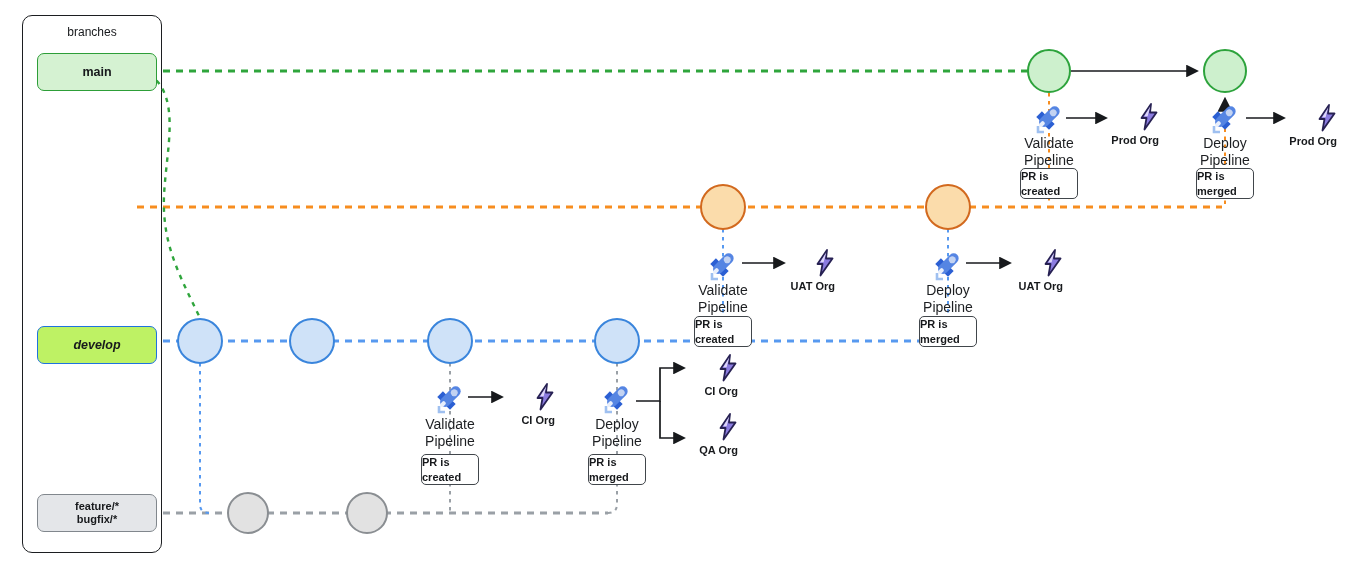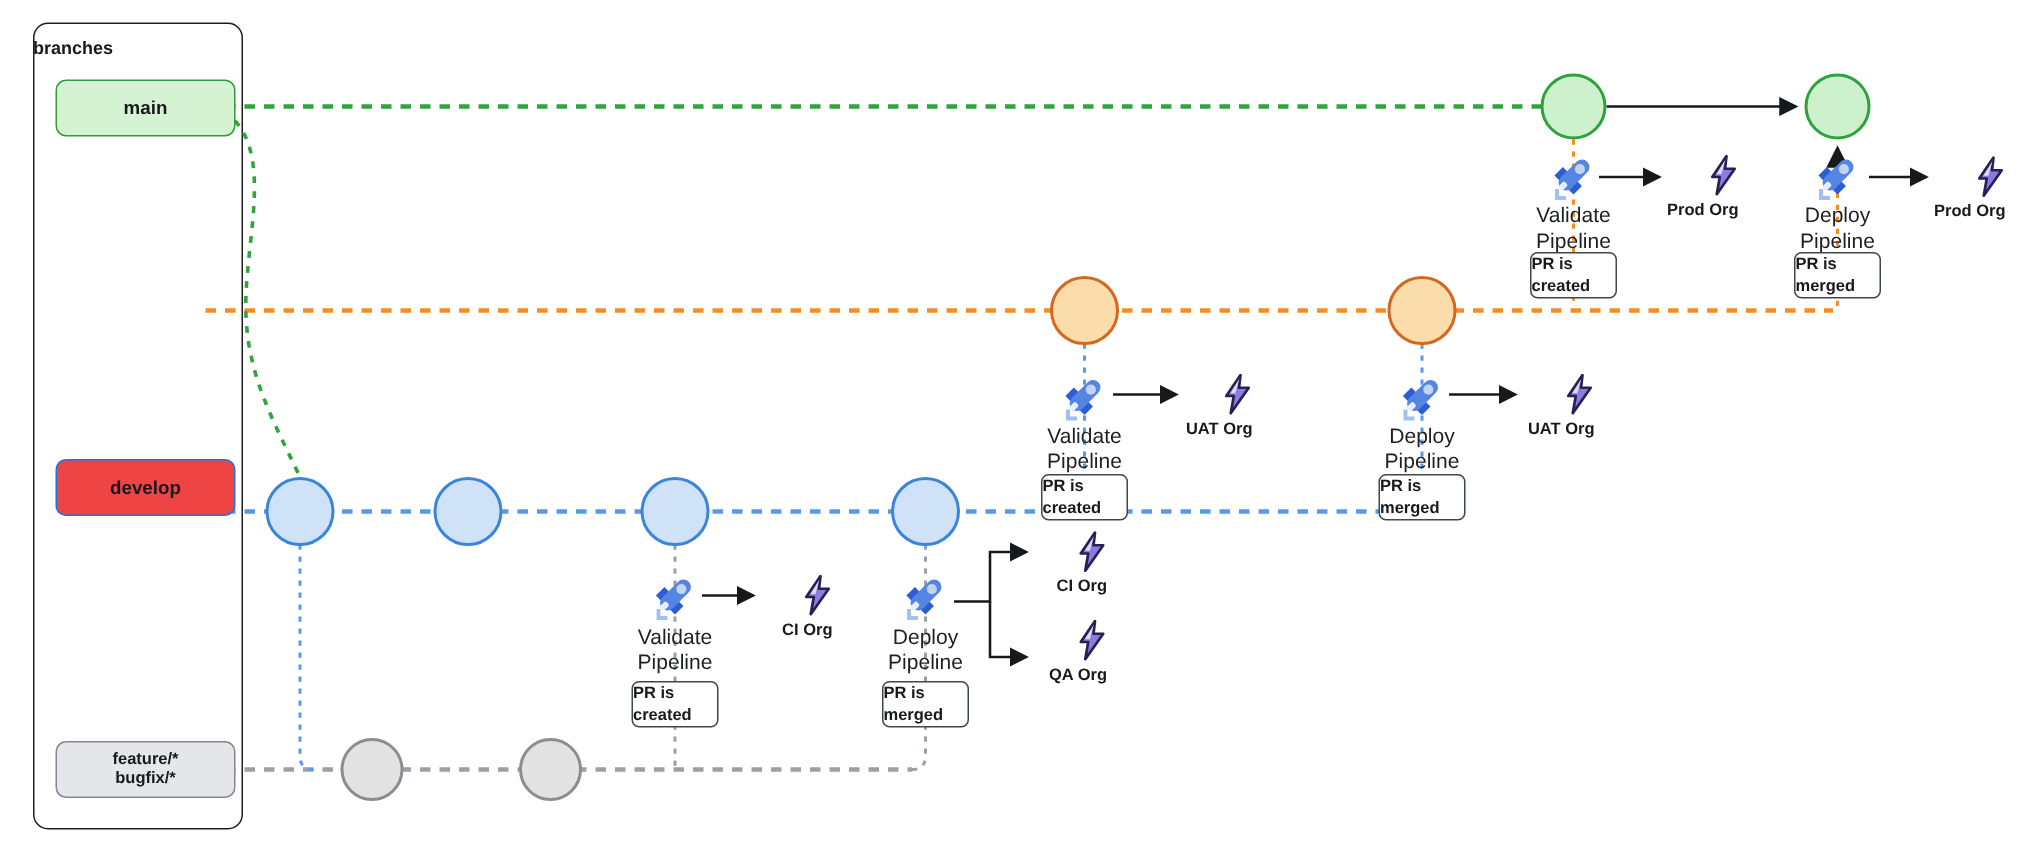--- a/index.html
+++ b/index.html
@@ -6,32 +6,32 @@
   #canvas{
     position:relative;width:1358px;height:575px;background:#ffffff;
     font-family:"Liberation Sans",sans-serif;color:#17191c;overflow:hidden;
   }
   
   .legend-panel{
     position:absolute;left:22px;top:15px;width:140px;height:538px;
     border:1.6px solid #1c1e21;border-radius:10px;background:#fff;z-index:1;box-sizing:border-box;
   }
   .legend-title{
-    position:absolute;left:22px;top:25px;width:140px;text-align:left;
-    font-weight:bold;font-size:12px;z-index:3;
+    position:absolute;left:22px;top:25px;width:140px;text-align:center;
+    font-weight:normal;font-size:12px;z-index:3;
   }
   .branch-box{
     position:absolute;left:37px;width:120px;height:38px;border-radius:7px;
     display:flex;align-items:center;justify-content:center;
     font-weight:bold;font-size:12.5px;text-align:center;line-height:1.15;
     white-space:pre-line;box-sizing:border-box;z-index:3;
   }
   .branch-main{top:53px;background:#d5f2d2;border:1.8px solid #2d9e38;}
   .branch-release{top:188px;background:#fde1b4;border:1.8px solid #d35b0c;}
-  .branch-develop{top:306px;background:#ef4444;border:1.8px solid #1f72df;}
+  .branch-develop{top:326px;background:#bef264;border:1.8px solid #1f72df;font-style:italic;}
   .branch-feature{top:494px;background:#e4e6e9;border:1.8px solid #81878d;font-size:11px;}
   
   #lines{position:absolute;left:0;top:0;z-index:2;}
   
   .icon{position:absolute;z-index:3;}
   .pipe-label{
     position:absolute;width:90px;text-align:center;font-size:14px;line-height:1.2;
     white-space:pre-line;color:#1d1f22;z-index:3;
   }
   .trigger-box{

